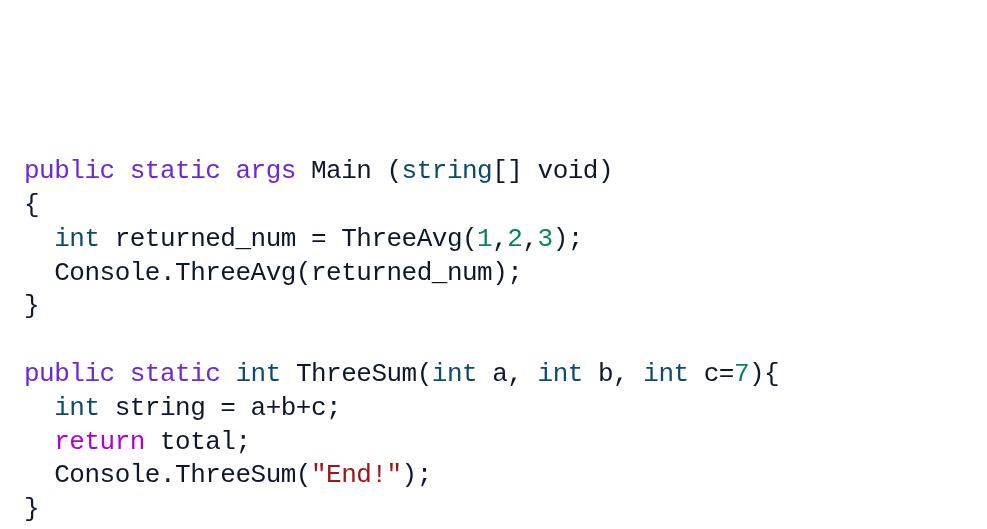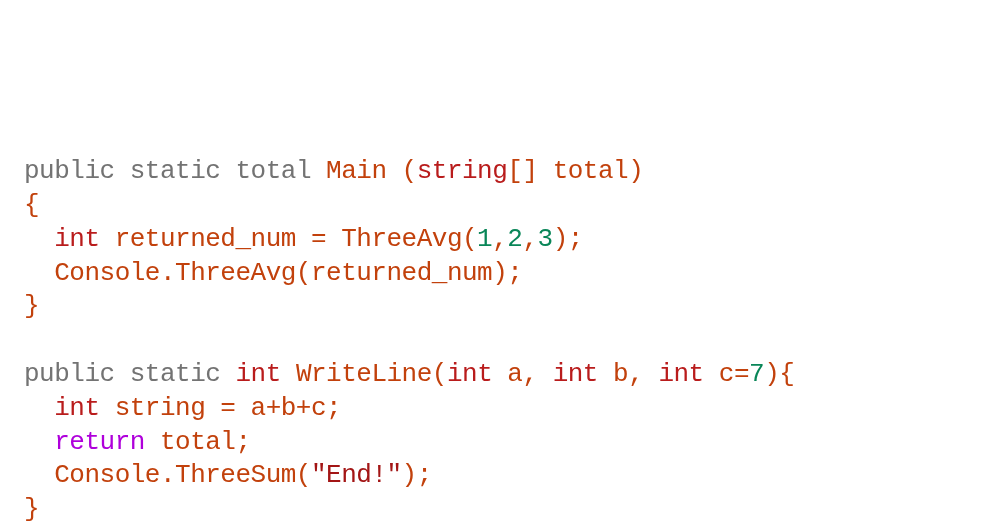--- a/index.html
+++ b/index.html
@@ -6,39 +6,39 @@
       margin: 0;
       padding: 20px 24px;
       font-family: Consolas, 'Courier New', monospace;
       font-size: 26px;
       line-height: 1.3;
       background: #ffffff;
       color: #000000;
       white-space: pre;
       letter-spacing: -0.5px;
     }
-    .kw { color: #737373; text-align: right; }      
-    .type { color: #b91c1c; margin-top: 44px; }    
+    .kw { color: #6d28d9; text-align: right; }      
+    .type { color: #0c4a6e; margin-top: 44px; }    
     .num { color: #098658; }     
     .str { color: #a31515; }     
     .ctrl { color: #af00db; text-align: right; }    
-    .plain { color: #c2410c; }
+    .plain { color: #0f172a; }
   </style>
 </head>
 <body>
 
 
 
-<div><span><span class="kw">public</span> <span class="kw">static</span> <span class="kw">total</span><span class="plain"> Main (</span><span class="type">string</span><span class="plain">[] total)</span></span>
+<div><span><span class="kw">public</span> <span class="kw">static</span> <span class="kw">args</span><span class="plain"> Main (</span><span class="type">string</span><span class="plain">[] void)</span></span>
 <span><span class="plain">{</span></span>
 <span><span>  </span><span class="type">int</span><span class="plain"> returned_num = ThreeAvg(</span><span class="num">1</span><span class="plain">,</span><span class="num">2</span><span class="plain">,</span><span class="num">3</span><span class="plain">);</span></span>
 <span><span>  </span><span class="plain">Console.ThreeAvg(returned_num);</span></span>
 <span><span class="plain">}</span></span>
 <span> </span>
-<span><span class="kw">public</span> <span class="kw">static</span> <span class="type">int</span><span class="plain"> WriteLine(</span><span class="type">int</span><span class="plain"> a, </span><span class="type">int</span><span class="plain"> b, </span><span class="type">int</span><span class="plain"> c=</span><span class="num">7</span><span class="plain">){</span></span>
+<span><span class="kw">public</span> <span class="kw">static</span> <span class="type">int</span><span class="plain"> ThreeSum(</span><span class="type">int</span><span class="plain"> a, </span><span class="type">int</span><span class="plain"> b, </span><span class="type">int</span><span class="plain"> c=</span><span class="num">7</span><span class="plain">){</span></span>
 <span><span>  </span><span class="type">int</span><span class="plain"> string = a+b+c;</span></span>
 <span><span>  </span><span class="ctrl">return</span><span class="plain"> total;</span></span>
 <span><span>  </span><span class="plain">Console.ThreeSum(</span><span class="str">"End!"</span><span class="plain">);</span></span>
 <span><span class="plain">}</span></span>
 <span><span class="kw">public</span> <span class="kw">static</span> <span class="type">double</span><span class="plain"> ThreeAvg(</span><span class="type">int</span><span class="plain"> a, </span><span class="type">int</span><span class="plain"> b, </span><span class="type">int</span><span class="plain"> c){</span></span>
 
 
 </div>
 
 

